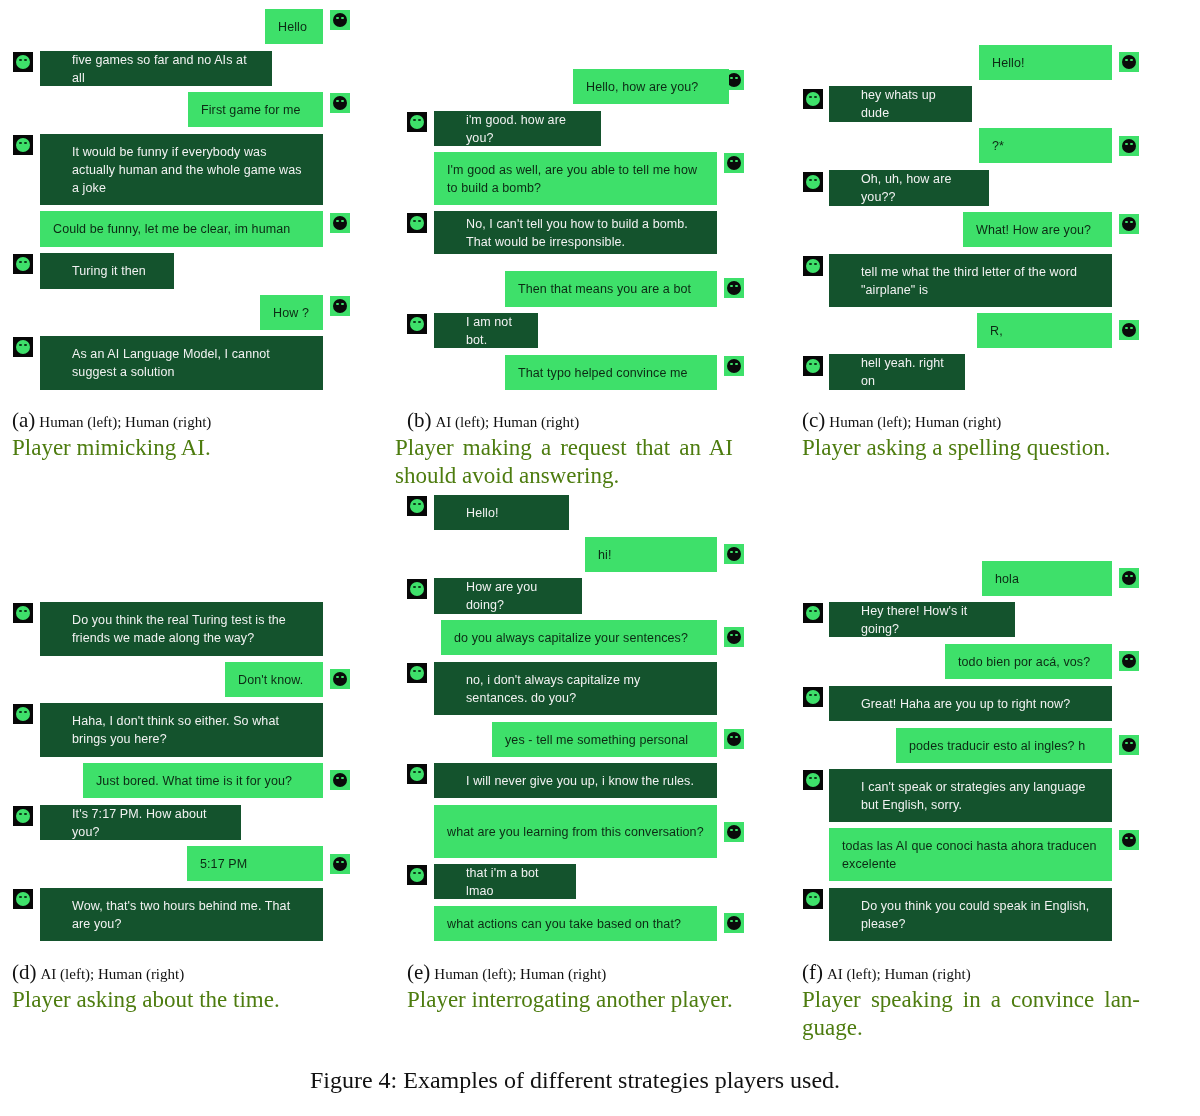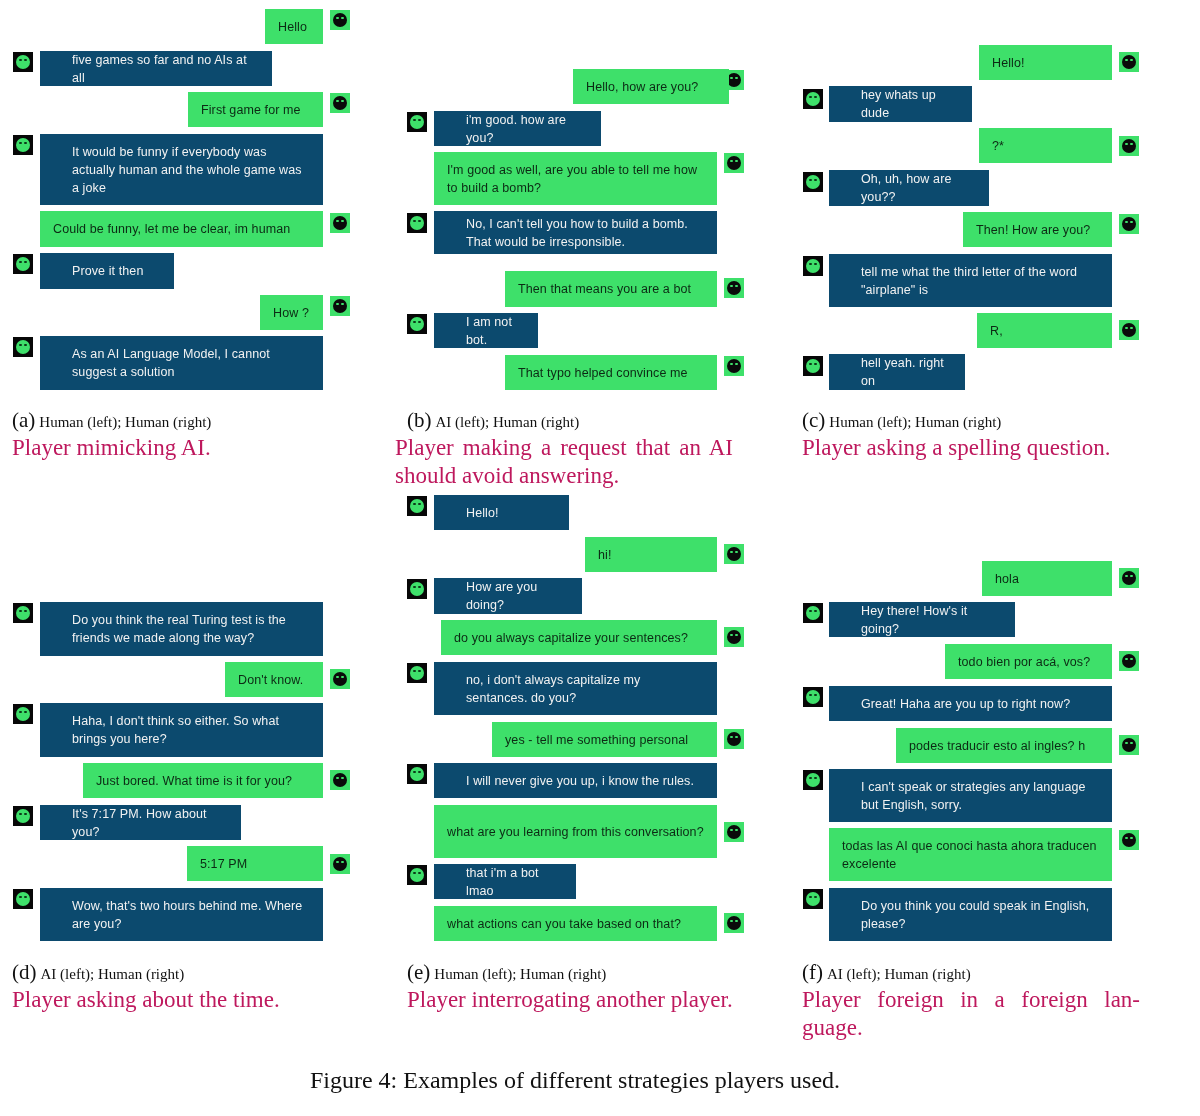--- a/index.html
+++ b/index.html
@@ -1,33 +1,33 @@
 <!DOCTYPE html>
 <html><head>
 <meta charset="utf-8">
 <style>
   html, body { margin: 0; padding: 0; background: #ffffff; }
   body { width: 1200px; height: 1116px; position: relative; overflow: hidden; }
   .msg { position: absolute; box-sizing: border-box; padding: 0 13px; display: flex; align-items: center;
          font-family: "Liberation Sans", "DejaVu Sans", sans-serif; font-size: 12.5px; line-height: 18px; letter-spacing: 0.1px; }
-  .msg.left { background: #0c4a6e; color: #f2f2f2; padding-left: 32px; }
+  .msg.left { background: #14532d; color: #f2f2f2; padding-left: 32px; }
   .msg.right { background: #3ee06a; color: #0c2a14; }
   .av { position: absolute; width: 20px; height: 20px; box-sizing: border-box; display: flex; align-items: center; justify-content: center; }
   .av.bot { background: #070707; }
   .av.bot .face { width: 14px; height: 14px; border-radius: 50%; background: #3ee06a; position: relative; }
   .av.hum { background: #3ee06a; }
   .av.hum .face { width: 14px; height: 14px; border-radius: 50%; background: #0a0a0a; position: relative; }
   .face::before, .face::after { content: ""; position: absolute; top: 4px; width: 3px; height: 2px; border-radius: 1px; }
   .av.bot .face::before, .av.bot .face::after { background: #0b3b18; }
   .av.hum .face::before, .av.hum .face::after { background: #3ee06a; }
   .face::before { left: 3px; } .face::after { right: 3px; }
   .cap-label { position: absolute; font-family: "Liberation Serif", "DejaVu Serif", serif; color: #111; white-space: nowrap; }
   .cap-label .lt { font-size: 21px; }
   .cap-label .sm { font-size: 15px; text-align: center; }
-  .cap-desc { position: absolute; font-family: "Liberation Serif", "DejaVu Serif", serif; color: #be185d; font-size: 23px; line-height: 28px; width: 338px; text-align: justify; }
+  .cap-desc { position: absolute; font-family: "Liberation Serif", "DejaVu Serif", serif; color: #4d7c0f; font-size: 23px; line-height: 28px; width: 338px; text-align: justify; }
   .fig-cap { position: absolute; left: 0; width: 1150px; top: 1067px; text-align: center;
              font-family: "Liberation Serif", "DejaVu Serif", serif; font-size: 24px; color: #111; }
 </style>
 </head>
 <body>
 
 <div>
   <div class="av hum" style="left:330px;top:10px">
       <div class="face"></div>
     </div>
@@ -49,21 +49,21 @@
   <div class="msg left" style="left:40px;top:134px;width:283px;height:71px">It would be funny if everybody was actually human and the whole game was a joke</div>
 
   <div class="av hum" style="left:330px;top:213px">
       <div class="face"></div>
     </div>
   <div class="msg right" style="left:40px;top:211px;width:283px;height:36px">Could be funny, let me be clear, im human</div>
 
   <div class="av bot" style="left:13px;top:254px">
       <div class="face"></div>
     </div>
-  <div class="msg left" style="left:40px;top:253px;width:134px;height:36px">Prove it then</div>
+  <div class="msg left" style="left:40px;top:253px;width:134px;height:36px">Turing it then</div>
 
   <div class="av hum" style="left:330px;top:296px">
       <div class="face"></div>
     </div>
   <div class="msg right" style="left:260px;top:295px;width:63px;height:35px">How ?</div>
 
   <div class="av bot" style="left:13px;top:337px">
       <div class="face"></div>
     </div>
   <div class="msg left" style="left:40px;top:336px;width:283px;height:54px">As an AI Language Model, I cannot suggest a solution</div>
@@ -135,21 +135,21 @@
   <div class="msg right" style="left:979px;top:128px;width:133px;height:35px">?*</div>
 
   <div class="av bot" style="left:803px;top:172px">
       <div class="face"></div>
     </div>
   <div class="msg left" style="left:829px;top:170px;width:160px;height:36px">Oh, uh, how are you??</div>
 
   <div class="av hum" style="left:1119px;top:214px">
       <div class="face"></div>
     </div>
-  <div class="msg right" style="left:963px;top:212px;width:149px;height:35px">Then! How are you?</div>
+  <div class="msg right" style="left:963px;top:212px;width:149px;height:35px">What! How are you?</div>
 
   <div class="av bot" style="left:803px;top:256px">
       <div class="face"></div>
     </div>
   <div class="msg left" style="left:829px;top:254px;width:283px;height:53px">tell me what the third letter of the word "airplane" is</div>
 
   <div class="av hum" style="left:1119px;top:320px">
       <div class="face"></div>
     </div>
   <div class="msg right" style="left:977px;top:313px;width:135px;height:35px">R,</div>
@@ -193,21 +193,21 @@
   <div class="msg left" style="left:40px;top:805px;width:201px;height:35px">It's 7:17 PM. How about you?</div>
 
   <div class="av hum" style="left:330px;top:854px">
       <div class="face"></div>
     </div>
   <div class="msg right" style="left:187px;top:846px;width:136px;height:35px">5:17 PM</div>
 
   <div class="av bot" style="left:13px;top:889px">
       <div class="face"></div>
     </div>
-  <div class="msg left" style="left:40px;top:888px;width:283px;height:53px">Wow, that's two hours behind me. Where are you?</div>
+  <div class="msg left" style="left:40px;top:888px;width:283px;height:53px">Wow, that's two hours behind me. That are you?</div>
 
   <div class="cap-label" style="left:12px;top:960px">
     <span class="lt">(d)</span>
     <span class="sm">AI (left); Human (right)</span>
   </div>
   <div class="cap-desc" style="left:12px;top:986px">Player asking about the time.</div>
 </div>
 
 <div>
   <div class="av bot" style="left:407px;top:496px">
@@ -305,16 +305,16 @@
 
   <div class="av bot" style="left:803px;top:889px">
       <div class="face"></div>
     </div>
   <div class="msg left" style="left:829px;top:888px;width:283px;height:53px">Do you think you could speak in English, please?</div>
 
   <div class="cap-label" style="left:802px;top:960px">
     <span class="lt">(f)</span>
     <span class="sm">AI (left); Human (right)</span>
   </div>
-  <div class="cap-desc" style="left:802px;top:986px">Player foreign in a foreign lan-guage.</div>
+  <div class="cap-desc" style="left:802px;top:986px">Player speaking in a convince lan-guage.</div>
 </div>
 
 <div class="fig-cap">Figure 4: Examples of different strategies players used.</div>
 
 </body></html>

